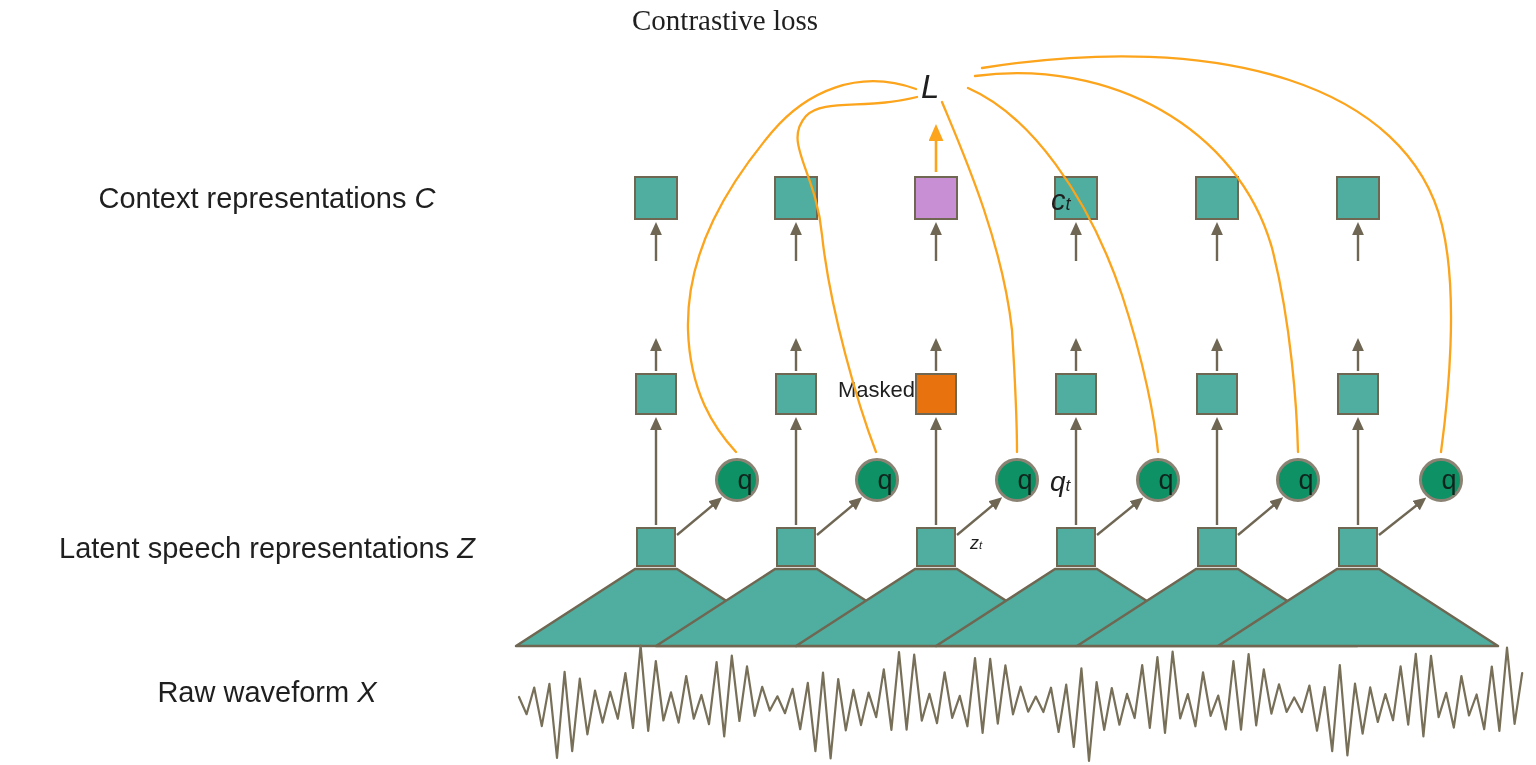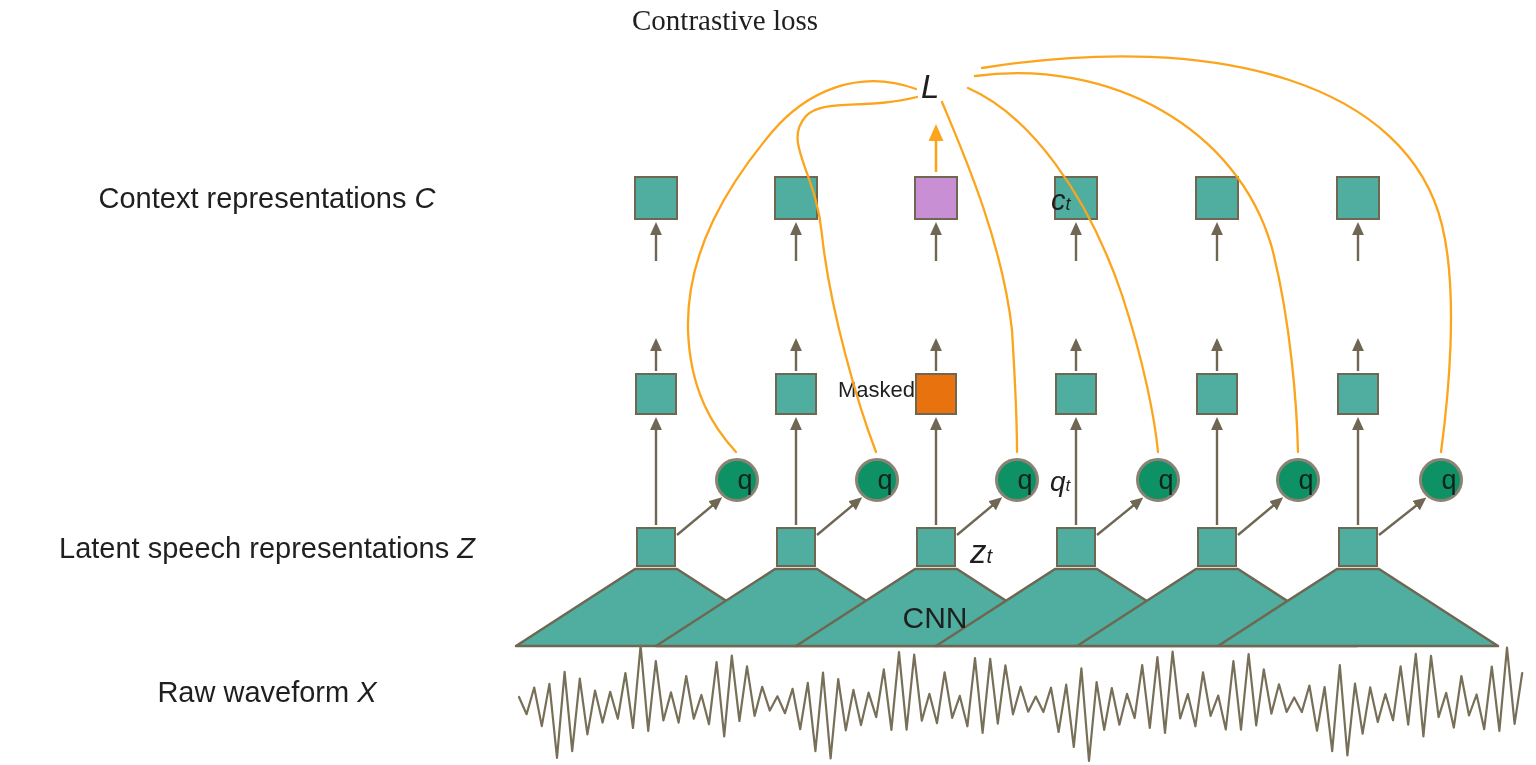--- a/index.html
+++ b/index.html
@@ -139,25 +139,24 @@
     </div>
 
   <div class="lbl big" style="left:632px;width:600px;top:2px;text-align:left;font-family:Liberation Serif, serif;">Contrastive loss</div>
   <div class="lbl sym" style="left:921px;top:68px;font-size:33px;">L</div>
 
   <div class="lbl big side" style="top:180px;"><span>Context representations</span> <span class="sym">C</span></div>
   <div class="lbl big side" style="top:530px;"><span>Latent speech representations</span> <span class="sym">Z</span></div>
   <div class="lbl big side" style="top:674px;"><span>Raw waveform</span> <span class="sym">X</span></div>
 
   <div class="lbl" style="left:838px;top:377px;width:200px;text-align:left;font-size:22px;z-index:3;">Masked</div>
-  <div class="lbl" style="left:835px;top:600px;width:200px;text-align:center;font-size:30px;line-height:36px;z-index:3;">CNN</div>
 
   <div class="lbl" style="left:1015px;top:184px;font-size:29px;margin-left:36px;"><span class="sym">c</span><span class="sub">t</span></div>
   <div class="lbl" style="left:1018px;top:466px;font-size:28px;margin-left:32px;"><span class="sym">q</span><span class="sub">t</span></div>
-  <div class="lbl" style="left:970px;top:533px;font-size:33px;"><span class="sym">z</span><span class="sub">t</span></div>
+  <div class="lbl" style="left:970px;top:533px;font-size:18px;"><span class="sym">z</span><span class="sub">t</span></div>
 
   <svg id="overlay" class="lyr" width="1536" height="765">
     <path class="curve" d="M916,89 C858,68 806,92 772,132 C730,182 686,250 688,330 C690,392 714,428 736,452"></path>
     <path class="curve" d="M917,97 C868,110 822,98 806,116 C782,143 816,170 822,235 C830,310 858,405 876,452"></path>
     <path class="curve" d="M942,102 C962,150 1002,240 1012,330 C1016,395 1017,430 1017,452"></path>
     <path class="curve" d="M968,88 C1030,115 1088,195 1122,295 C1144,362 1155,420 1158,452"></path>
     <path class="curve" d="M975,76 C1110,58 1238,128 1272,248 C1291,322 1297,408 1298,452"></path>
     <path class="curve" d="M982,68 C1220,30 1408,85 1442,225 C1459,295 1448,400 1441,452"></path>
     <line x1="936" y1="172" x2="936" y2="140" stroke="var(--loss-curve)" stroke-width="2.6" marker-end="url(#mArrowO)"></line>
   </svg>

